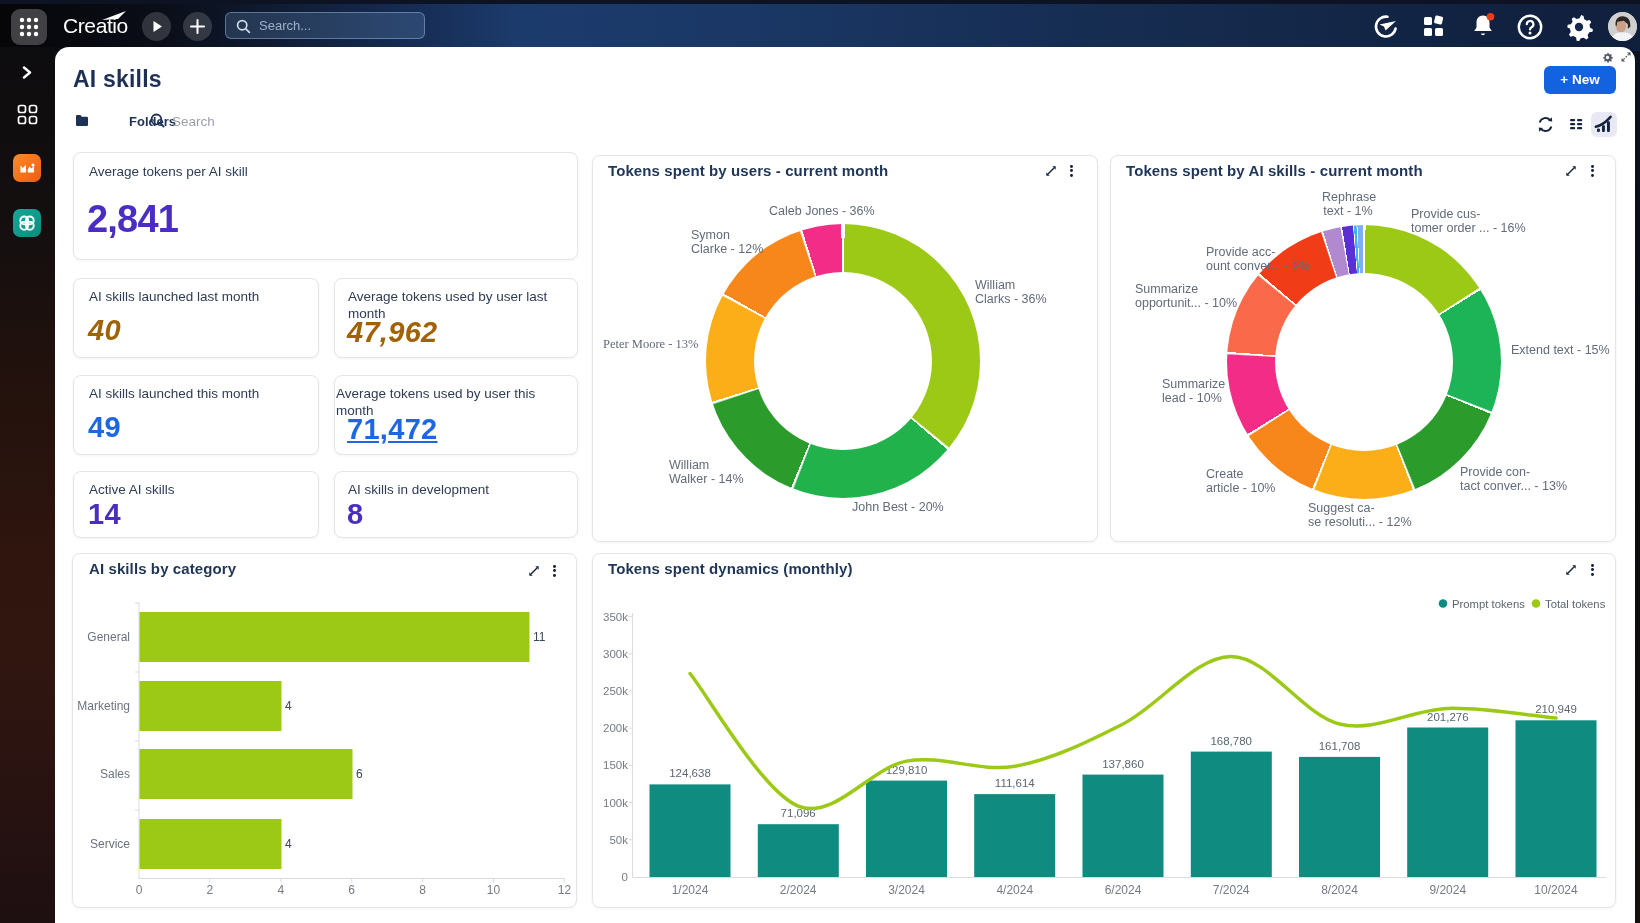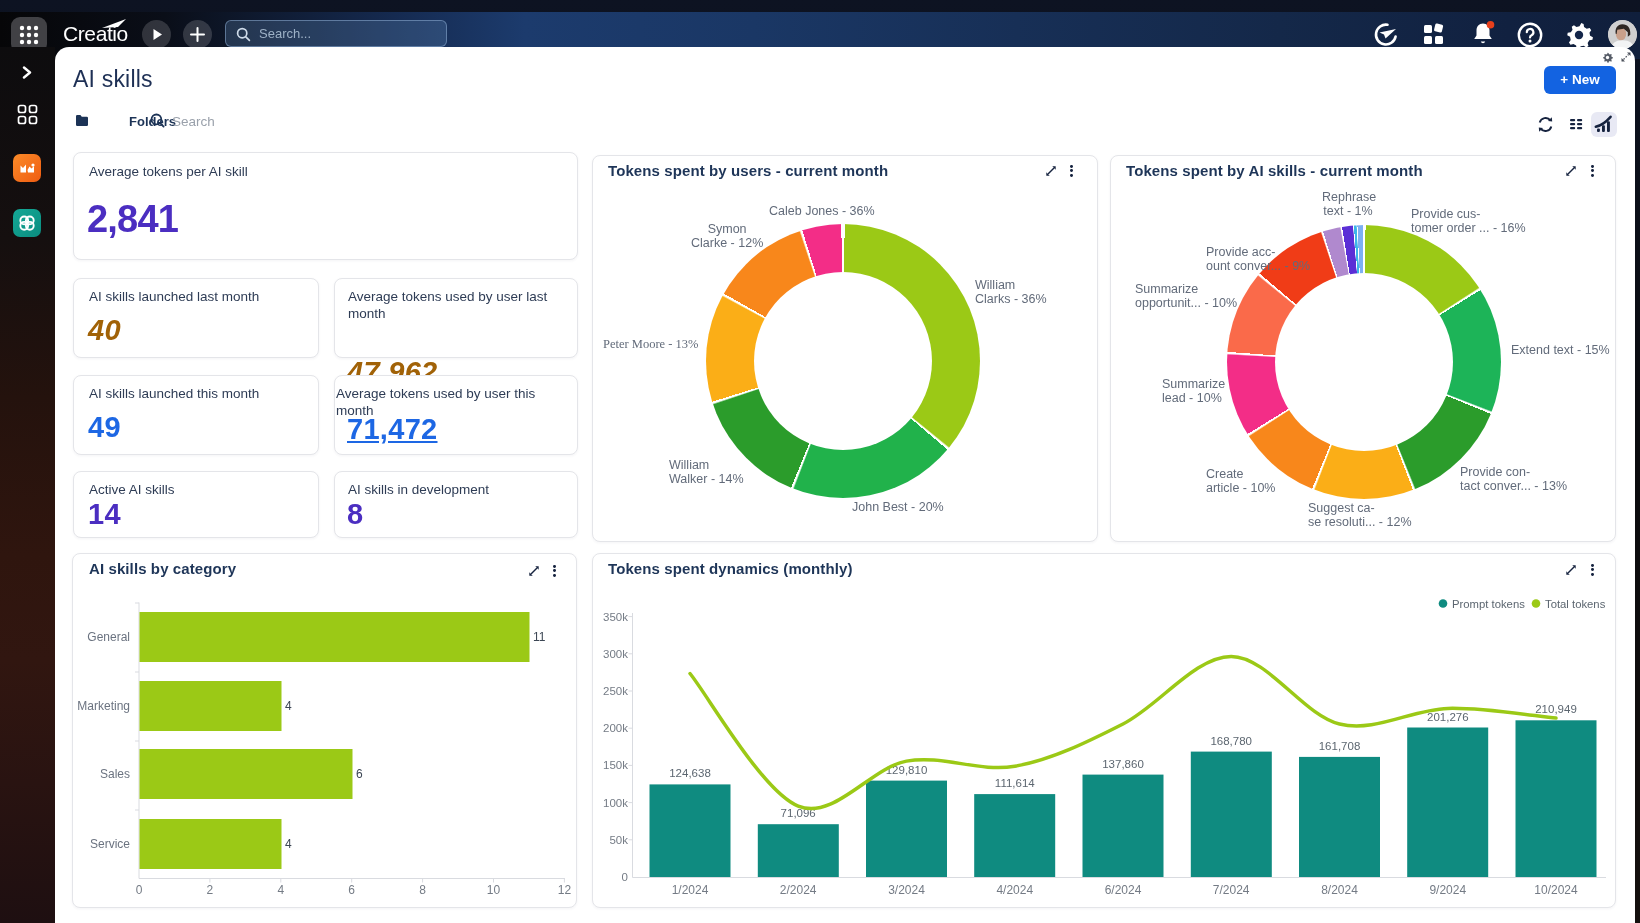--- a/index.html
+++ b/index.html
@@ -1,34 +1,34 @@
 <!DOCTYPE html>
 <html><head>
 <meta charset="utf-8">
 <style>
 * { margin:0; padding:0; box-sizing:border-box; }
 html,body { width:1640px; height:923px; overflow:hidden; }
 body { font-family:"Liberation Sans", sans-serif; position:relative;
   background:linear-gradient(180deg,#0d1322 0%, #0b0b0e 50%, #15100e 100%); }
 .abs { position:absolute; }
 
-#topbar { position:absolute; left:0; top:12px; width:1640px; height:47px;
+#topbar { position:absolute; left:0; top:4px; width:1640px; height:47px;
   background:linear-gradient(90deg,#060608 0%, #0a0e18 10%, #152a50 24%, #1c3b6d 32%, #1a3765 46%, #172f56 62%, #142849 78%, #112140 92%, #101f3c 100%); }
 #gridbtn { position:absolute; left:11px; top:5px; width:36px; height:36px; border-radius:9px; background:#414145; }
 #creatio { position:absolute; left:63px; top:10px; color:#fff; font-size:21px; font-weight:500; letter-spacing:-0.4px; }
 .cbtn { position:absolute; top:8px; width:29px; height:29px; border-radius:50%; background:rgba(255,255,255,0.16); }
-#search { position:absolute; left:225px; top:8px; width:222px; height:27px; border-radius:6px;
+#search { position:absolute; left:225px; top:8px; width:200px; height:27px; border-radius:6px;
   background:rgba(108,150,199,0.25); border:1px solid rgba(140,172,210,0.55); color:#9db1c6; font-size:13px; line-height:25px; }
 
 #sidebar { position:absolute; left:0; top:47px; width:55px; height:876px;
   background:linear-gradient(180deg,#0d0c0e 0%, #150f0f 22%, #24120d 40%, #2f150e 58%, #311610 70%, #291311 84%, #1e0f11 100%); }
 .appicon { position:absolute; left:13px; width:28px; height:28px; border-radius:7px; }
 
 #content { position:absolute; left:55px; top:47px; width:1580px; height:876px; background:#fff; border-radius:14px 14px 0 0; }
-h1 { position:absolute; left:73px; top:66px; font-size:23px; font-weight:400; color:#1e3055; letter-spacing:0.2px;}
+h1 { position:absolute; left:73px; top:66px; font-size:23px; font-weight:700; color:#1e3055; letter-spacing:0.2px;}
 #newbtn { position:absolute; left:1544px; top:66px; width:72px; height:28px; background:#1363e1; border-radius:6px;
   color:#fff; font-size:13.5px; font-weight:600; text-align:center; line-height:28px; }
 .card { position:absolute; background:#fff; border:1px solid #e4e5e9; border-radius:8px; box-shadow:0 1px 3px rgba(30,40,70,0.05); }
 .ctitle { position:absolute; font-size:15px; font-weight:700; color:#1e3558; letter-spacing:0.1px; }
 .ktitle { position:absolute; left:16px; top:11px; font-size:13.5px; color:#2e3c55; line-height:17px; }
 .kval { position:absolute; left:15px; font-weight:700; letter-spacing:0.3px; }
 .purple { color:#4b2ec1; } .green { color:#a16207;font-style:italic; } .blue { color:#1d67e4; }
 .glabel { position:absolute; font-size:12.5px; color:#626b7a; line-height:13.5px; }
 .donut { position:absolute; width:274px; height:274px; border-radius:50%; }
 .donut:after { content:""; position:absolute; left:48px; top:48px; width:178px; height:178px; border-radius:50%; background:#fff; }
@@ -188,21 +188,21 @@
 </div>
 
 <div class="card" style="left:73px;top:152px;width:505px;height:108px;"></div>
 <div class="ktitle abs" style="left:89px;top:163px;">Average tokens per AI skill</div>
 <div class="kval purple" style="left:87px;top:198px;font-size:38px;letter-spacing:-0.8px;">2,841</div>
 <div class="card" style="left:73px;top:278px;width:246px;height:80px;"></div>
 <div class="ktitle abs" style="left:89px;top:288px;">AI skills launched last month</div>
 <div class="kval green" style="left:88px;top:314px;font-size:29px;">40</div>
 <div class="card" style="left:334px;top:278px;width:244px;height:80px;"></div>
 <div class="ktitle abs" style="left:348px;top:288px;width:220px;">Average tokens used by user last month</div>
-<div class="kval green" style="left:347px;top:316px;font-size:29px;margin-top:40px;">47,962</div>
+<div class="kval green" style="left:347px;top:316px;font-size:29px;">47,962</div>
 <div class="card" style="left:73px;top:375px;width:246px;height:80px;"></div>
 <div class="ktitle abs" style="left:89px;top:385px;">AI skills launched this month</div>
 <div class="kval blue" style="left:88px;top:411px;font-size:29px;">49</div>
 <div class="card" style="left:334px;top:375px;width:244px;height:80px;"></div>
 <div class="ktitle abs" style="left:336px;top:385px;width:220px;">Average tokens used by user this month</div>
 <div class="kval blue" style="left:347px;top:413px;font-size:29px;text-decoration:underline;">71,472</div>
 <div class="card" style="left:73px;top:471px;width:246px;height:67px;"></div>
 <div class="ktitle abs" style="left:89px;top:481px;">Active AI skills</div>
 <div class="kval purple" style="left:88px;top:498px;font-size:29px;">14</div>
 <div class="card" style="left:334px;top:471px;width:244px;height:67px;"></div>
@@ -216,21 +216,21 @@
     <path d="M8.3 2.3 h3.4 v3.4 z" fill="#16233f"></path>
     <path d="M2.3 8.3 v3.4 h3.4 z" fill="#16233f"></path>
   </svg>
 <div class="kebab" style="left:1070px;top:165px;">
     <i></i>
     <i></i>
     <i></i>
   </div>
 <div class="donut" style="left:706px;top:224px;background:conic-gradient(#fff 0.00deg 0.70deg,#9bc916 0.70deg 128.90deg,#fff 129.60deg 130.30deg,#21b24b 130.30deg 200.90deg,#fff 201.60deg 202.30deg,#2b9c2b 202.30deg 251.30deg,#fff 252.00deg 252.70deg,#fbae17 252.70deg 298.10deg,#fff 298.80deg 299.50deg,#f8871b 299.50deg 341.30deg,#fff 342.00deg 342.70deg,#f32d87 342.70deg 359.30deg,#fff 359.30deg 360deg);"></div>
 <div class="glabel" style="left:769px;top:205px;">Caleb Jones - 36%</div>
-<div class="glabel" style="left:691px;top:223px;text-align:center;">Symon<br>Clarke - 12%</div>
+<div class="glabel" style="left:691px;top:229px;">Symon<br>Clarke - 12%</div>
 <div class="glabel" style="left:603px;top:338px;font-family:Liberation Serif, serif;">Peter Moore - 13%</div>
 <div class="glabel" style="left:669px;top:459px;">William<br>Walker - 14%</div>
 <div class="glabel" style="left:852px;top:501px;">John Best - 20%</div>
 <div class="glabel" style="left:975px;top:279px;">William<br>Clarks - 36%</div>
 
 <div class="card" style="left:1110px;top:155px;width:506px;height:387px;"></div>
 <div class="ctitle" style="left:1126px;top:162px;">Tokens spent by AI skills - current month</div>
 <svg class="abs" style="left:1564px;top:164px;" width="14" height="14" viewBox="0 0 14 14">
     <path d="M4 10 L10 4" stroke="#16233f" stroke-width="1.5"></path>
     <path d="M8.3 2.3 h3.4 v3.4 z" fill="#16233f"></path>

